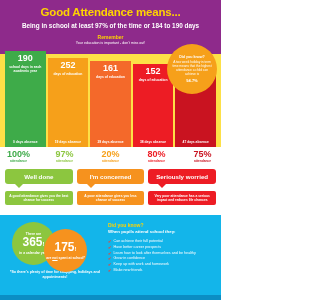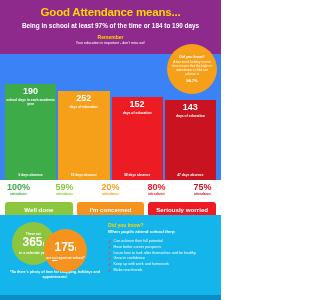--- a/index.html
+++ b/index.html
@@ -59,25 +59,25 @@
     text-align:center;
     padding:4px 4px;
   }
   .dyk-circle .t1 { color:#ffffff; font-size:3.6px; font-weight:bold; }
   .dyk-circle .t2 { color:#ffffff; font-size:3.2px; line-height:3.9px; margin-top:1.5px; }
   .dyk-circle .t3 { color:#ffffff; font-size:4px; font-weight:bold; margin-top:1px; }
 
   
   .chart-area {
     position:relative;
-    height:126px;
+    height:93px;
     padding:0 5px;
     display:flex; align-items:flex-end;
     gap:2px;
-    background:#3b82f6;
+    background:#fde047;
   }
   .bar {
     flex:1;
     position:relative;
     display:flex; flex-direction:column;
     align-items:center;
     padding-top:3px;
     color:#fff;
   }
   .bar .val { font-size:9px; font-weight:bold; line-height:9px; }
@@ -203,39 +203,44 @@
       <div class="bar" style="height: 96px; background: rgb(62, 171, 73);">
         <div class="val">190</div>
         <div class="unit">school days in each academic year</div>
         <div class="absence">0 days absence</div>
       </div>
       <div class="bar" style="height: 89.4px; background: rgb(246, 160, 26);">
         <div class="val">252</div>
         <div class="unit">days of education</div>
         <div class="absence">19 days absence</div>
       </div>
+      <div class="bar" style="height: 85.9263px; background: rgb(244, 105, 42);">
+        <div class="val">161</div>
+        <div class="unit">days of education</div>
+        <div class="absence">29 days absence</div>
+      </div>
       <div class="bar" style="height: 82.8px; background: rgb(237, 28, 36);">
         <div class="val">152</div>
         <div class="unit">days of education</div>
         <div class="absence">38 days absence</div>
       </div>
       <div class="bar" style="height: 79.6737px; background: rgb(201, 19, 32);">
         <div class="val">143</div>
         <div class="unit">days of education</div>
         <div class="absence">47 days absence</div>
       </div>
     </div>
 
   <div class="pct-row" id="pct-row">
       <div class="pct-cell">
         <div class="p" style="color: rgb(62, 171, 73);">100%</div>
         <div class="l" style="color: rgb(62, 171, 73);">attendance</div>
       </div>
       <div class="pct-cell">
-        <div class="p" style="color: rgb(140, 198, 63);">59%</div>
+        <div class="p" style="color: rgb(140, 198, 63);">97%</div>
         <div class="l" style="color: rgb(140, 198, 63);">attendance</div>
       </div>
       <div class="pct-cell">
         <div class="p" style="color: rgb(246, 160, 26);">20%</div>
         <div class="l" style="color: rgb(246, 160, 26);">attendance</div>
       </div>
       <div class="pct-cell">
         <div class="p" style="color: rgb(237, 28, 36);">80%</div>
         <div class="l" style="color: rgb(237, 28, 36);">attendance</div>
       </div>

